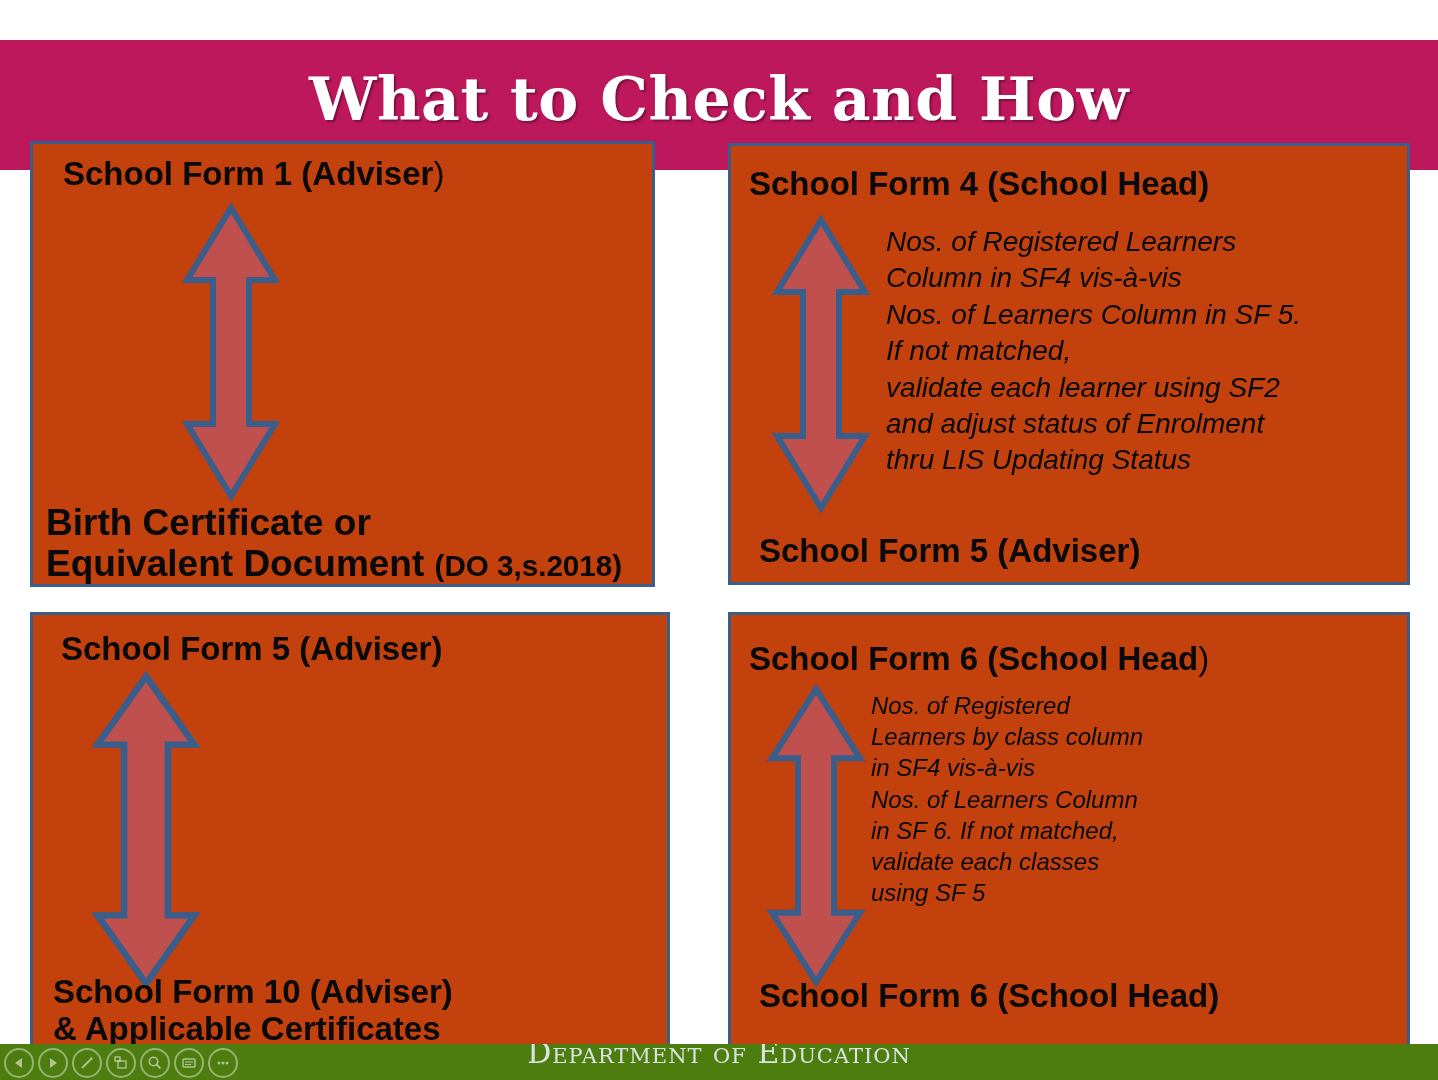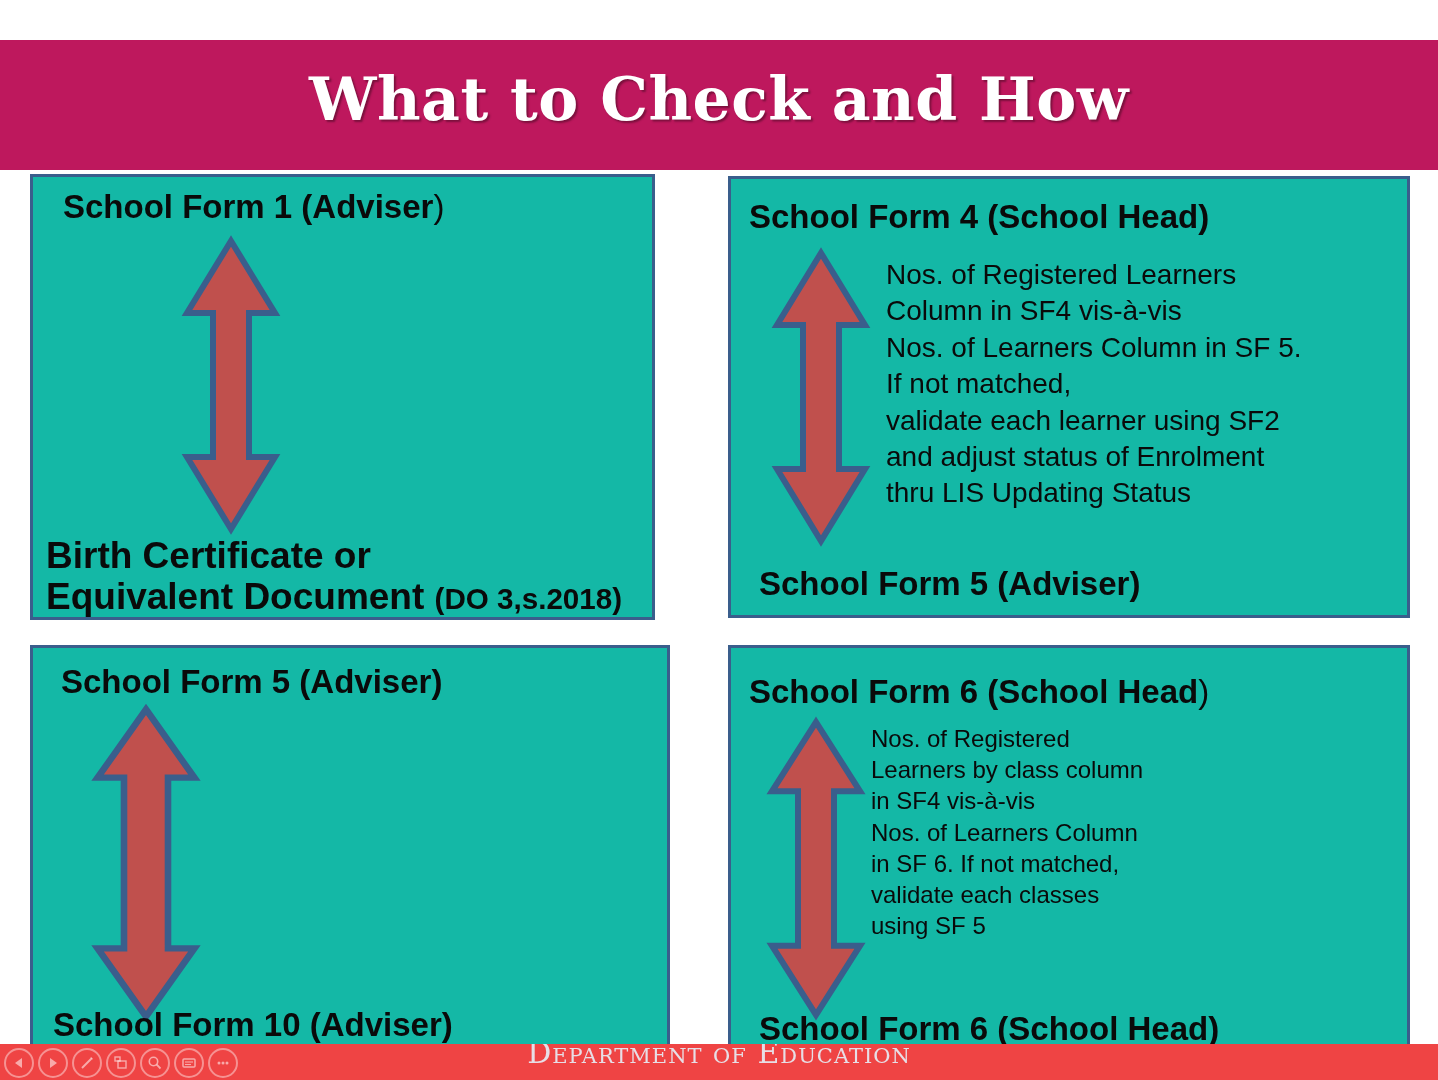--- a/index.html
+++ b/index.html
@@ -37,21 +37,21 @@
     text-shadow: 2px 2px 2px rgba(0,0,0,0.35);
     white-space: nowrap;
   }
 
   
   #footer-band {
     position: absolute;
     left: 0; top: 1044px;
     width: 1438px;
     height: 36px;
-    background: #ef4444;
+    background: #4d7c0f;
     overflow: hidden;
   }
   #footer-brand {
     position: absolute;
     left: 0; top: -9px;
     width: 1438px;
     text-align: center;
     color: #e7ecf4;
     font-family: "DejaVu Serif", "Liberation Serif", serif;
     font-size: 30px;
@@ -82,25 +82,24 @@
     align-items: center;
     justify-content: center;
     color: rgba(255,255,255,0.55);
     background: transparent;
   }
   .ctrl-btn svg { display: block; }
 
   
   .panel {
     position: absolute;
-    background: #14b8a6;
+    background: #c2410c;
     border: 3px solid #3A5E8C;
     box-sizing: border-box;
     overflow: hidden;
-    margin-top: 33px;
   }
   #panel-sf1   { left: 30px;  top: 141px; width: 625px; height: 446px; }
   #panel-sf4a  { left: 728px; top: 143px; width: 682px; height: 442px; }
   #panel-sf5   { left: 30px;  top: 612px; width: 640px; height: 437px; }
   #panel-sf4b  { left: 728px; top: 612px; width: 682px; height: 437px; }
 
   .panel-head, .panel-foot {
     position: absolute;
     color: #0a0a0a;
     font-family: "Liberation Sans", sans-serif;
@@ -108,20 +107,21 @@
     line-height: 1.12;
     white-space: pre;
   }
   .thinparen { font-weight: normal; }
   .small-note { font-size: 0.80em; }
 
   .body-text {
     position: absolute;
     color: #0a0a0a;
     font-family: "Liberation Sans", sans-serif;
+    font-style: italic;
     font-weight: 500;
     line-height: 1.30;
     white-space: pre-line;
   }
 
   
   .arrow {
     position: absolute;
   }
   .arrow svg { display: block; width: 100%; height: 100%; }
@@ -135,21 +135,21 @@
   
   #sf4a-head { left: 18px; top: 20px; font-size: 33px; }
   #sf4a-arrow { left: 40px; top: 68px; width: 100px; height: 300px; }
   #sf4a-body { left: 155px; top: 78px; width: 520px; font-size: 28px; }
   #sf4a-foot { left: 28px; top: 387px; font-size: 33px; }
 
   
   #sf5-head { left: 28px; top: 16px; font-size: 33px; }
   #sf5-arrow { left: 58px; top: 55px; width: 110px; height: 320px; }
   #sf5-body { left: 150px; top: 50px; width: 505px; font-size: 29px; }
-  #sf5-foot { left: 20px; top: 359px; font-size: 33px; text-align: right; }
+  #sf5-foot { left: 20px; top: 359px; font-size: 33px; }
 
   
   #sf4b-head { left: 18px; top: 26px; font-size: 33px; }
   #sf4b-arrow { left: 35px; top: 68px; width: 100px; height: 305px; }
   #sf4b-body { left: 140px; top: 75px; width: 430px; font-size: 24px; }
   #sf4b-foot { left: 28px; top: 363px; font-size: 33px; }
 </style>
 </head>
 <body>
 

